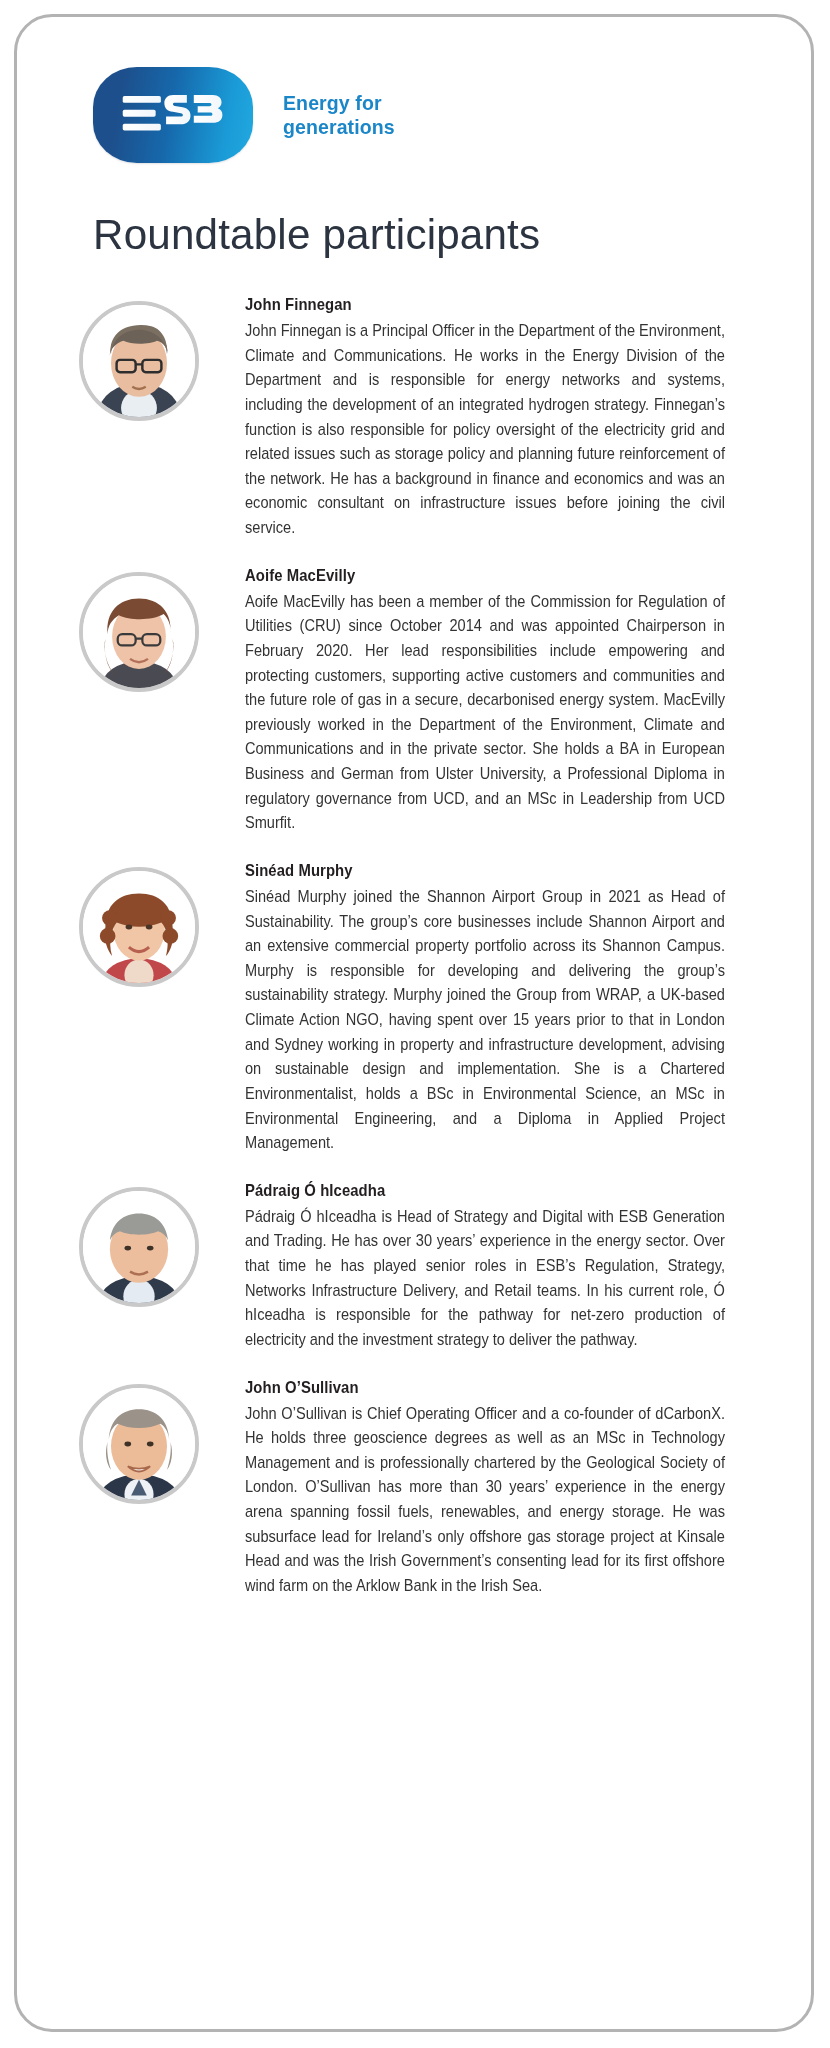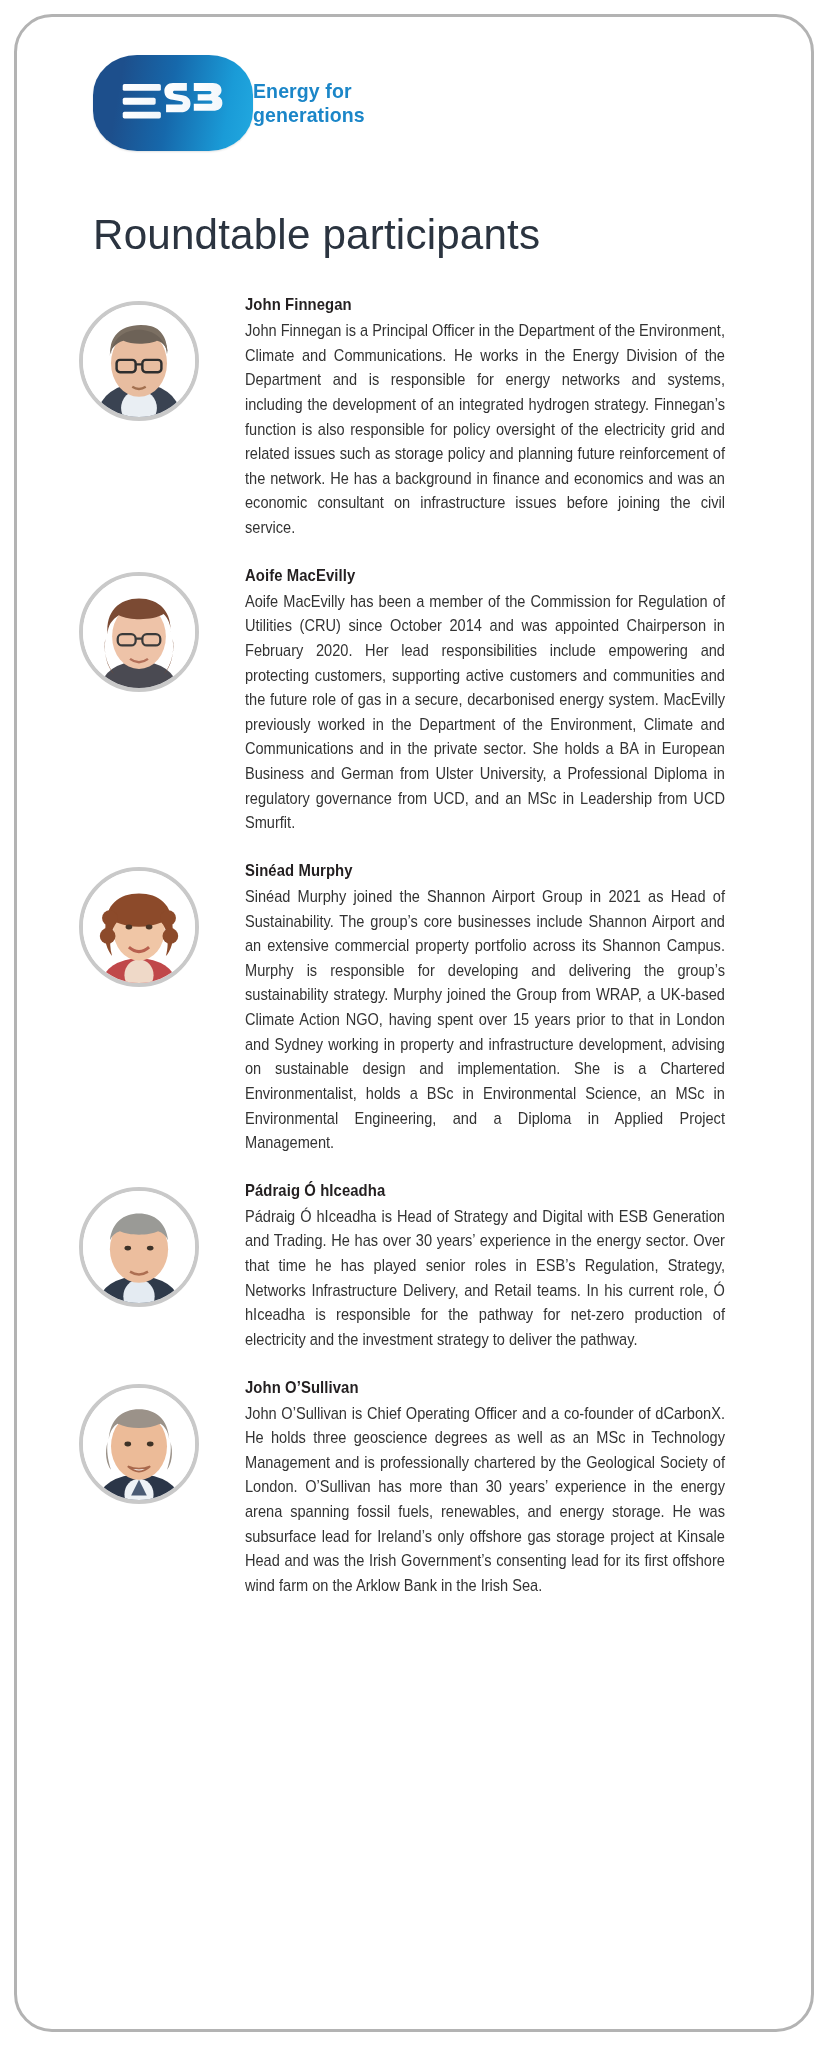--- a/index.html
+++ b/index.html
@@ -24,23 +24,24 @@
     border: 3px solid #b3b3b3;
     border-radius: 38px;
     background: #ffffff;
     overflow: hidden;
   }
 
   
   .brand {
     position: absolute;
     left: 76px;
-    top: 38px;
+    top: 50px;
     display: flex;
     align-items: center;
+    gap: 30px;
   }
   .logo-mark {
     width: 160px;
     height: 96px;
     border-radius: 44px / 40px;
     background: linear-gradient(100deg, #1d4f8c 0%, #1d4f8c 18%, #1668ab 48%, #1a9bd7 82%, #22a9e0 100%);
     position: relative;
     box-shadow: 0 1px 2px rgba(0,0,0,.12);
     display: flex;
     align-items: center;

